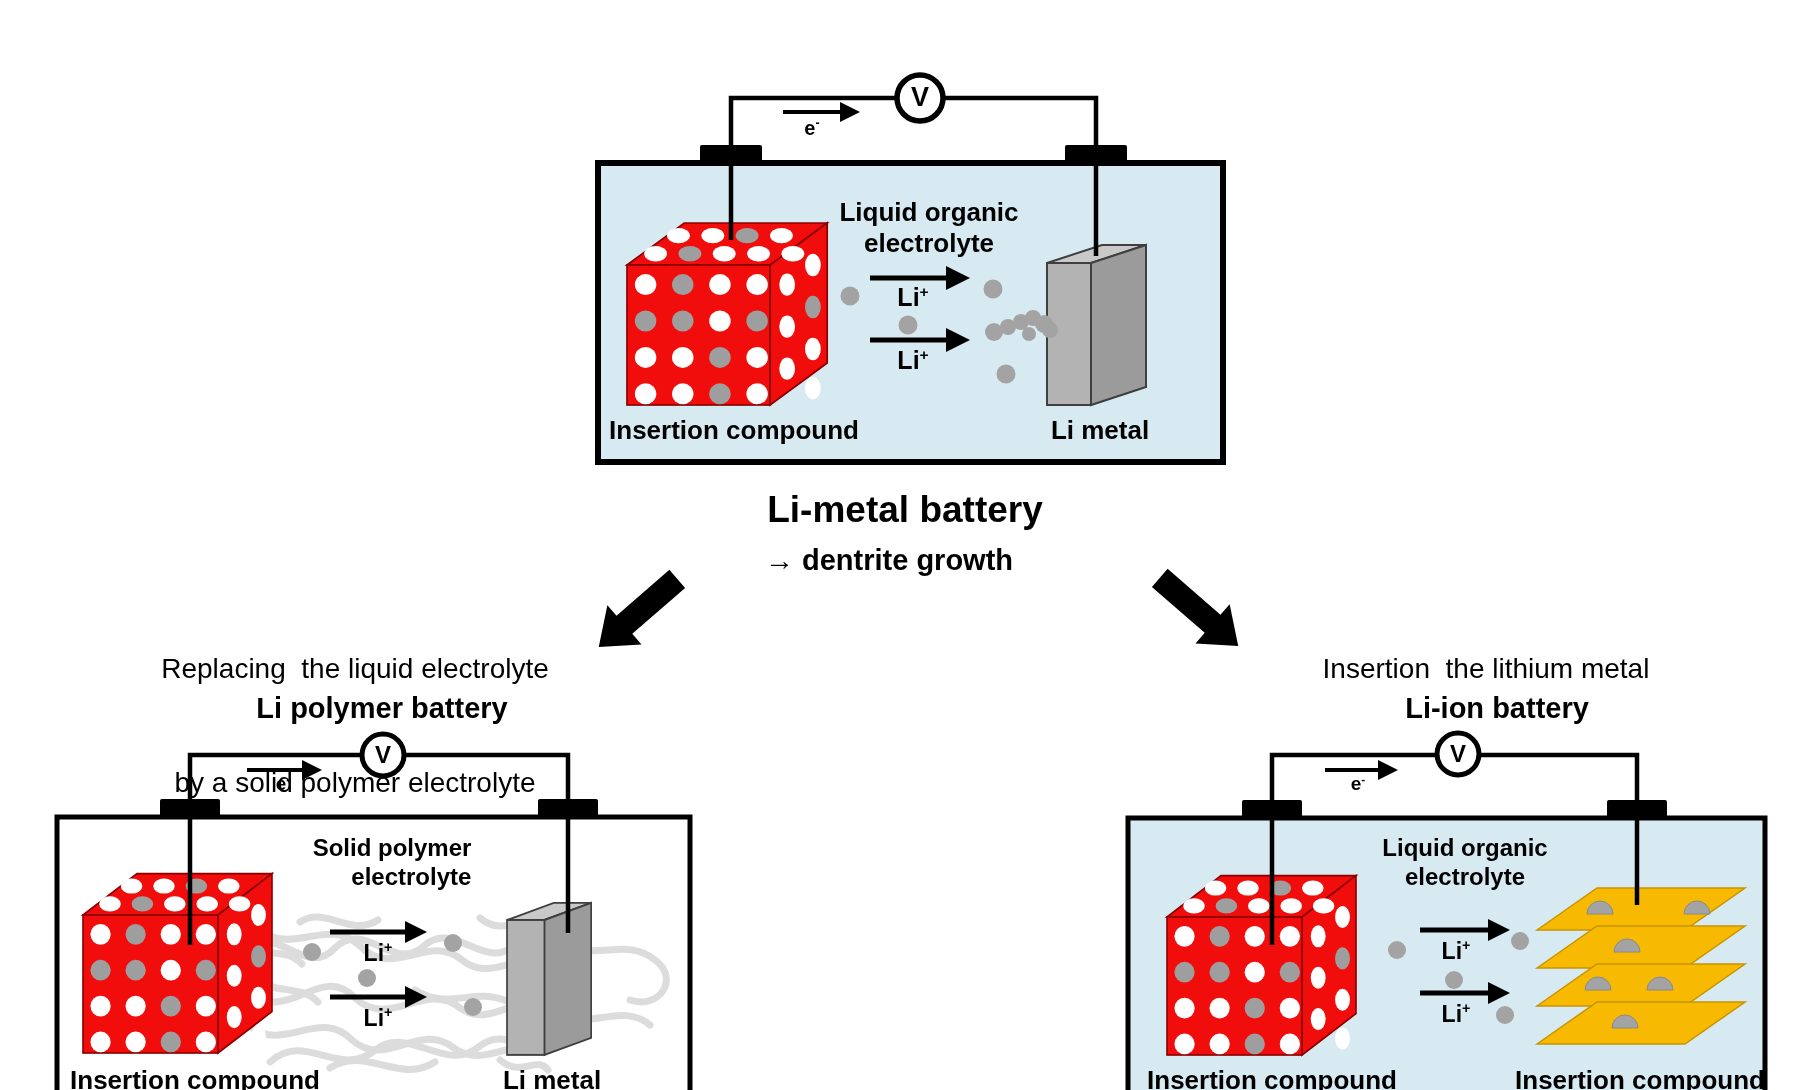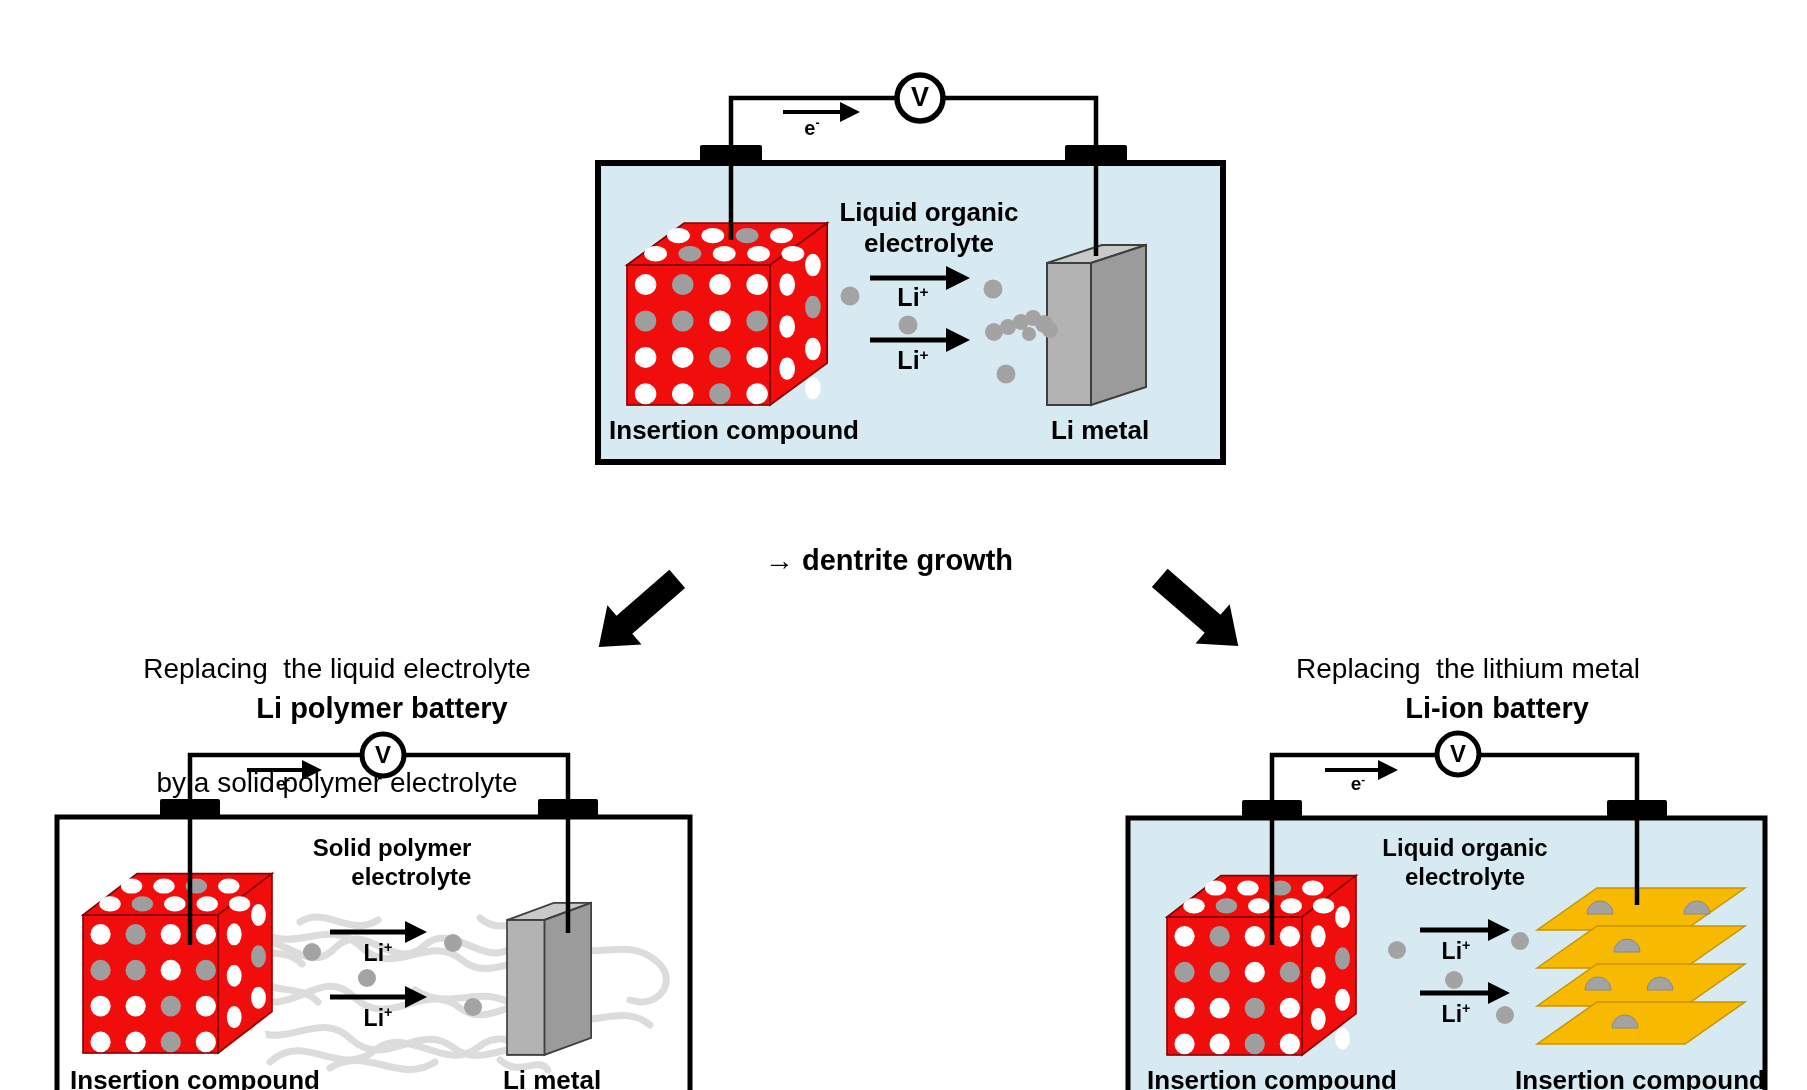--- a/index.html
+++ b/index.html
@@ -3,21 +3,21 @@
 <meta charset="utf-8">
 <style>
   html,body{margin:0;padding:0;background:#ffffff;}
   .canvas{position:relative;width:1807px;height:1090px;background:#ffffff;overflow:hidden;
           font-family:"Liberation Sans","DejaVu Sans",sans-serif;color:#000;}
   .canvas svg{position:absolute;left:0;top:0;}
   .lbl{position:absolute;transform:translateX(-50%);white-space:nowrap;text-align:center;line-height:1.15;}
   .title-main{font-size:37px;font-weight:bold;}
   .title-sub{font-size:29px;font-weight:bold;}
   .title-panel{font-size:29px;font-weight:bold;}
-  .caption{font-size:28px;line-height:38px;font-weight:normal;white-space:pre;}
+  .caption{font-size:28px;line-height:38px;font-weight:normal;white-space:pre;margin-left:18px;}
   .electro{font-size:26px;line-height:31px;font-weight:bold;}
   .electro-sm{font-size:24px;line-height:29px;font-weight:bold;}
   .electrode{font-size:26px;font-weight:bold;}
   .liplus{font-size:25px;font-weight:bold;}
   .liplus-sm{font-size:23px;font-weight:bold;}
   .eminus{font-size:20px;font-weight:bold;}
   .eminus-sm{font-size:19px;font-weight:bold;}
   .vlabel{font-size:27px;font-weight:bold;}
   .vlabel-sm{font-size:24px;font-weight:bold;}
   sup{font-size:62%;}
@@ -210,28 +210,29 @@
 <div class="lbl vlabel" style="left:920px;top:82px;">V</div>
 <div class="lbl eminus" style="left:812px;top:116px;"><span>e</span><sup>-</sup></div>
 <div class="lbl electro" style="left:929px;top:197px;">
   <div>Liquid organic</div>
   <div>electrolyte</div>
 </div>
 <div class="lbl liplus" style="left:913px;top:283px;"><span>Li</span><sup>+</sup></div>
 <div class="lbl liplus" style="left:913px;top:346px;"><span>Li</span><sup>+</sup></div>
 <div class="lbl electrode" style="left:734px;top:416px;">Insertion compound</div>
 <div class="lbl electrode" style="left:1100px;top:416px;">Li metal</div>
+<div class="lbl title-main" style="left:905px;top:489px;">Li-metal battery</div>
 <div class="lbl title-sub" style="left:889px;top:544px;">→ dentrite growth</div>
 
 <div class="lbl caption" style="left:337px;top:574px;">
   <div>Replacing  the liquid electrolyte</div>
   <div>by a solid polymer electrolyte</div>
 </div>
 <div class="lbl caption" style="left:1468px;top:574px;">
-  <div>Replacing  the lithium metal</div>
+  <div>Insertion  the lithium metal</div>
 </div>
 
 <div class="lbl title-panel" style="left:382px;top:692px;">Li polymer battery</div>
 <div class="lbl vlabel-sm" style="left:383px;top:741px;">V</div>
 <div class="lbl eminus-sm" style="left:283px;top:772px;"><span>e</span><sup>-</sup></div>
 <div class="lbl electro-sm" style="left:392px;top:833px;text-align:right;">
   <div>Solid polymer</div>
   <div>electrolyte</div>
 </div>
 <div class="lbl liplus-sm" style="left:378px;top:939px;"><span>Li</span><sup>+</sup></div>

